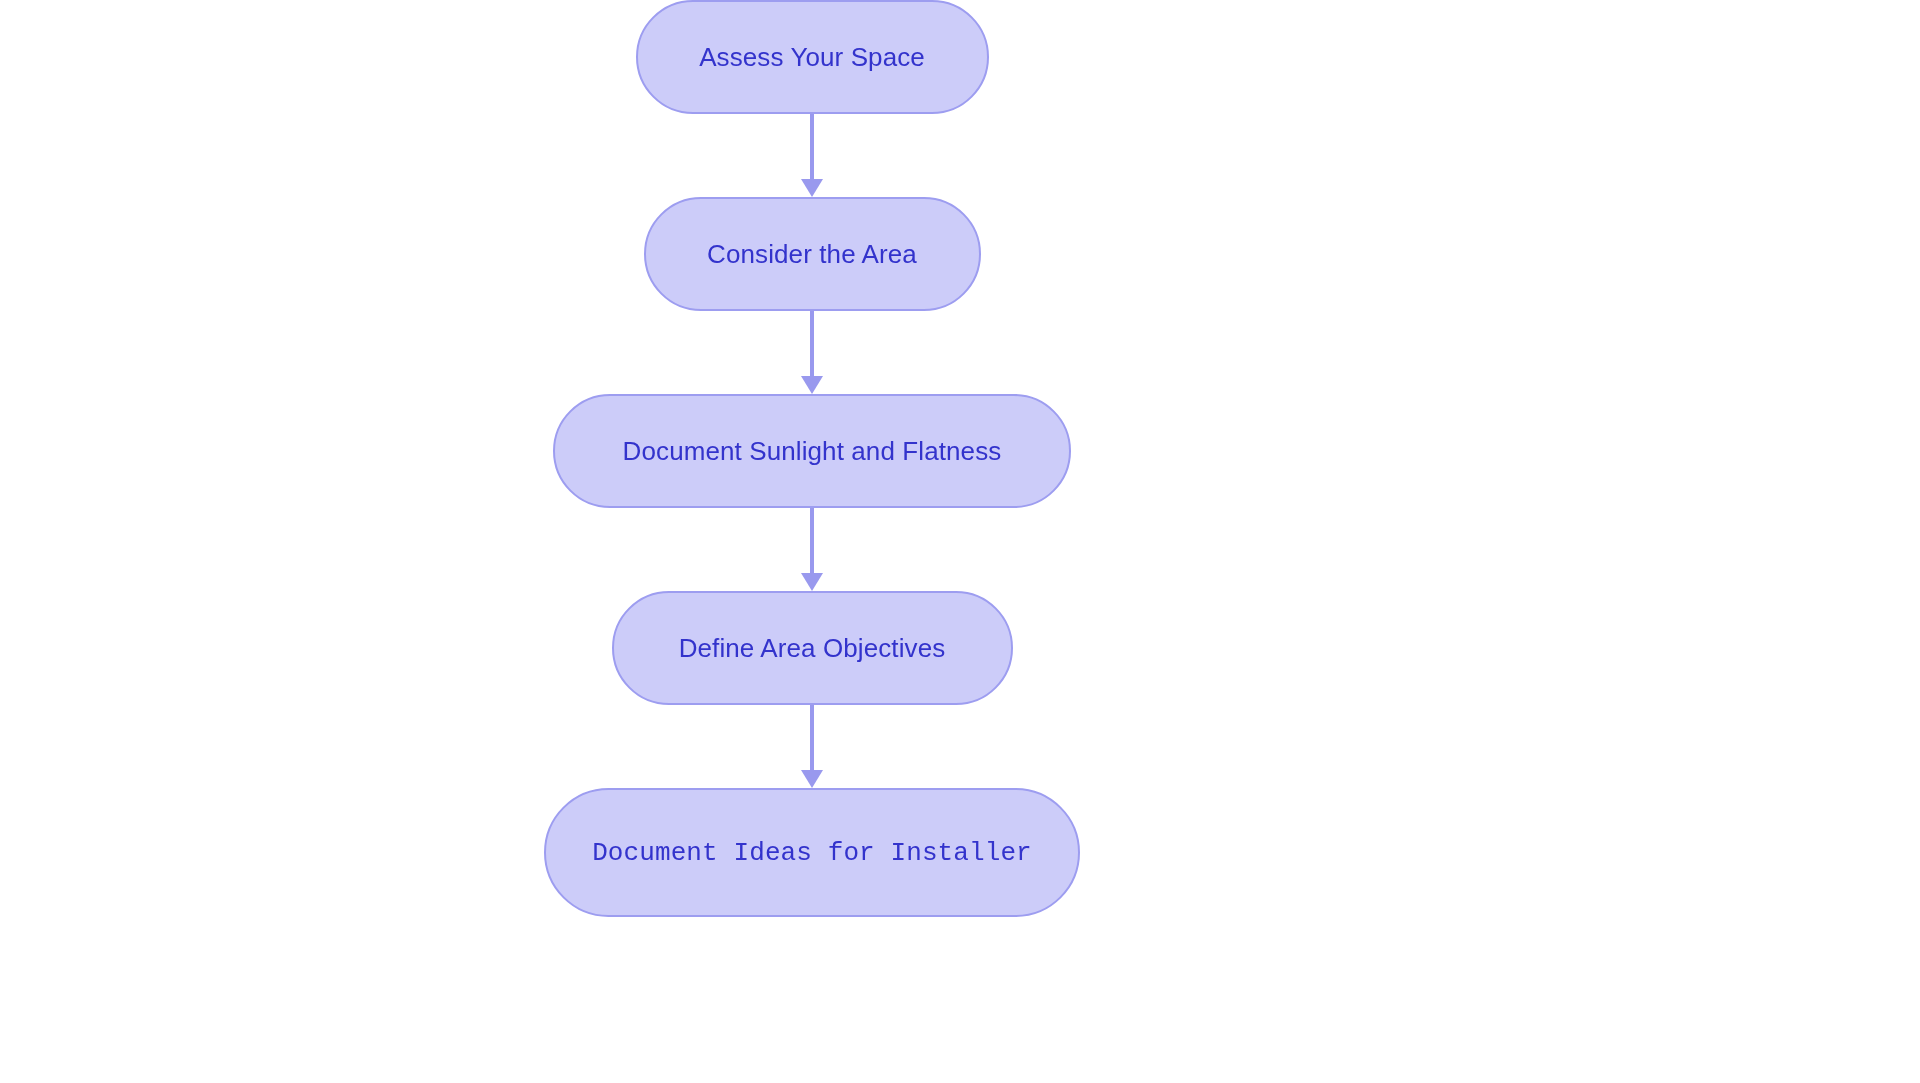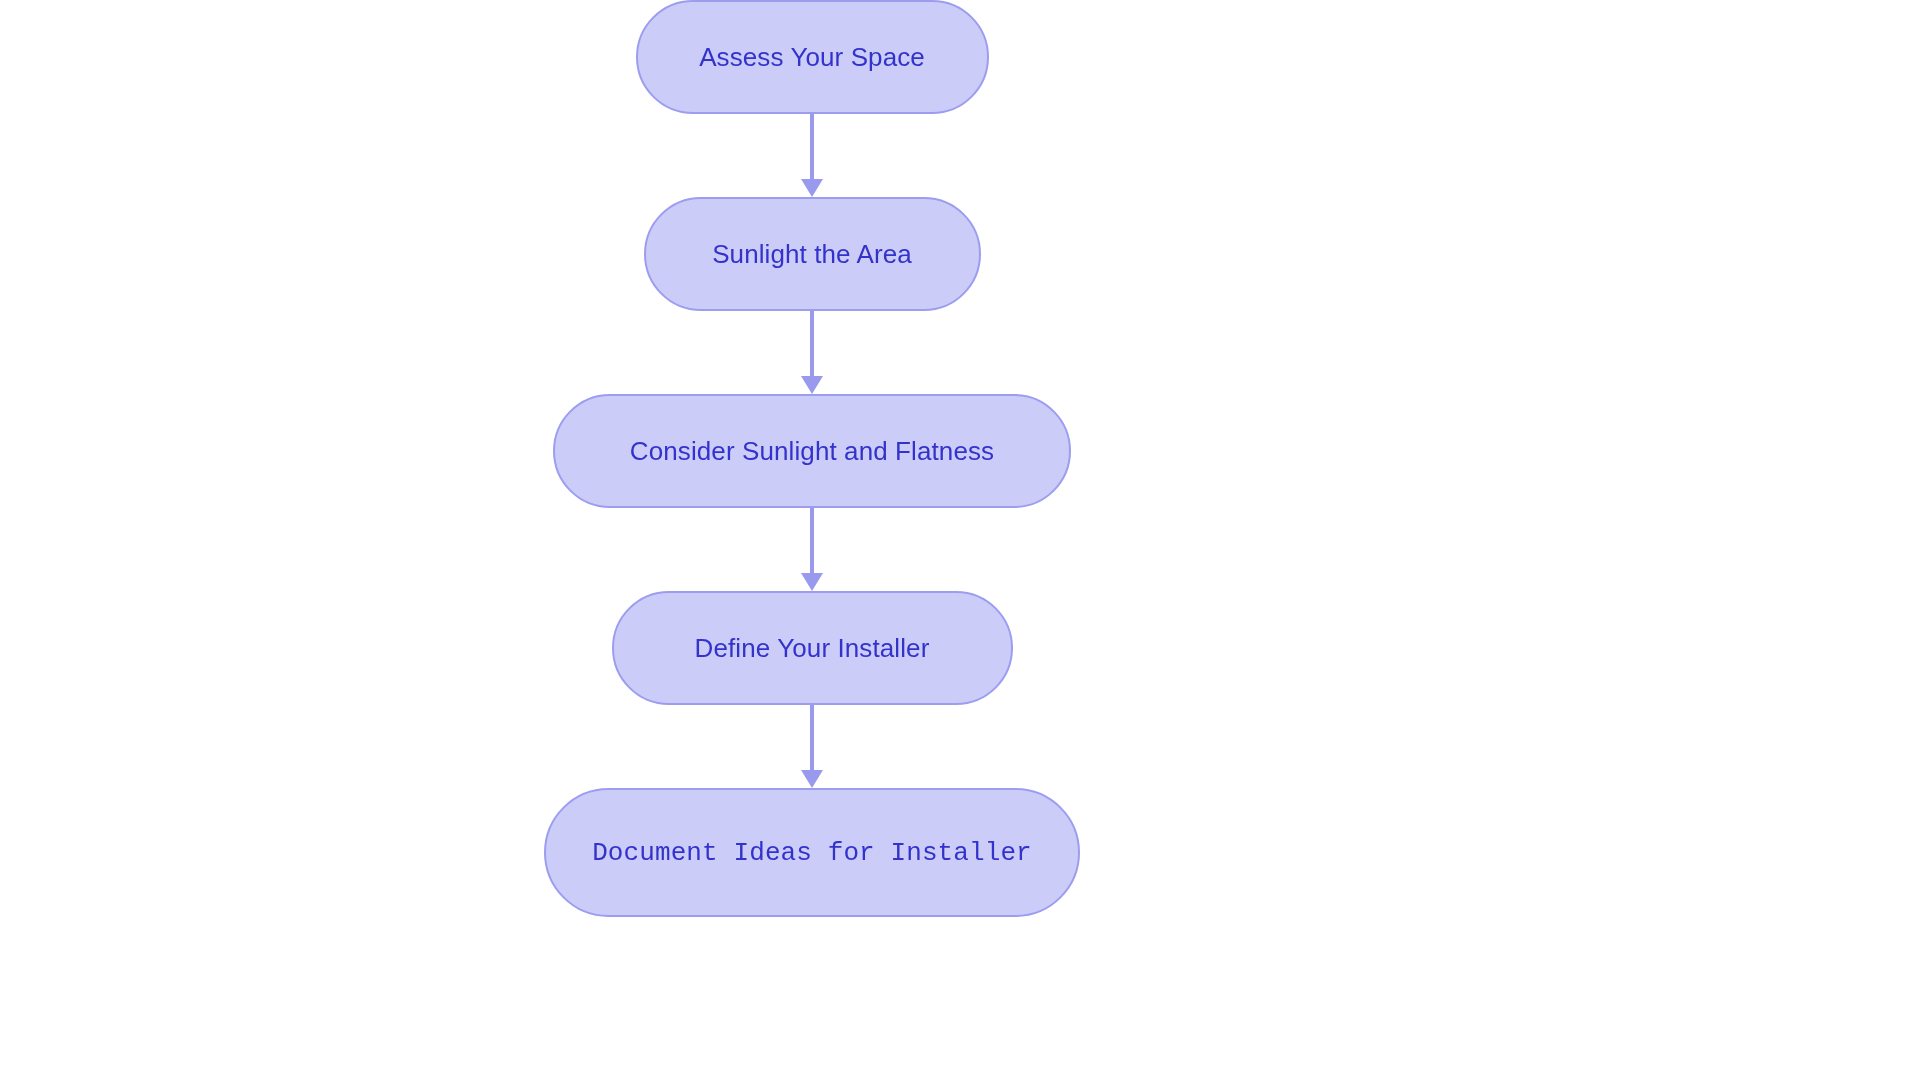--- a/index.html
+++ b/index.html
@@ -93,39 +93,39 @@
     <div class="node node-0">
       <span>Assess Your Space</span>
     </div>
 
     <div class="connector connector-0">
       <div class="connector-line"></div>
       <div class="connector-arrowhead"></div>
     </div>
 
     <div class="node node-1">
-      <span>Sunlight the Area</span>
+      <span>Consider the Area</span>
     </div>
 
     <div class="connector connector-1">
       <div class="connector-line"></div>
       <div class="connector-arrowhead"></div>
     </div>
 
     <div class="node node-2">
-      <span>Consider Sunlight and Flatness</span>
+      <span>Document Sunlight and Flatness</span>
     </div>
 
     <div class="connector connector-2">
       <div class="connector-line"></div>
       <div class="connector-arrowhead"></div>
     </div>
 
     <div class="node node-3">
-      <span>Define Your Installer</span>
+      <span>Define Area Objectives</span>
     </div>
 
     <div class="connector connector-3">
       <div class="connector-line"></div>
       <div class="connector-arrowhead"></div>
     </div>
 
     <div class="node node-4">
       <span>Document Ideas for Installer</span>
     </div>

